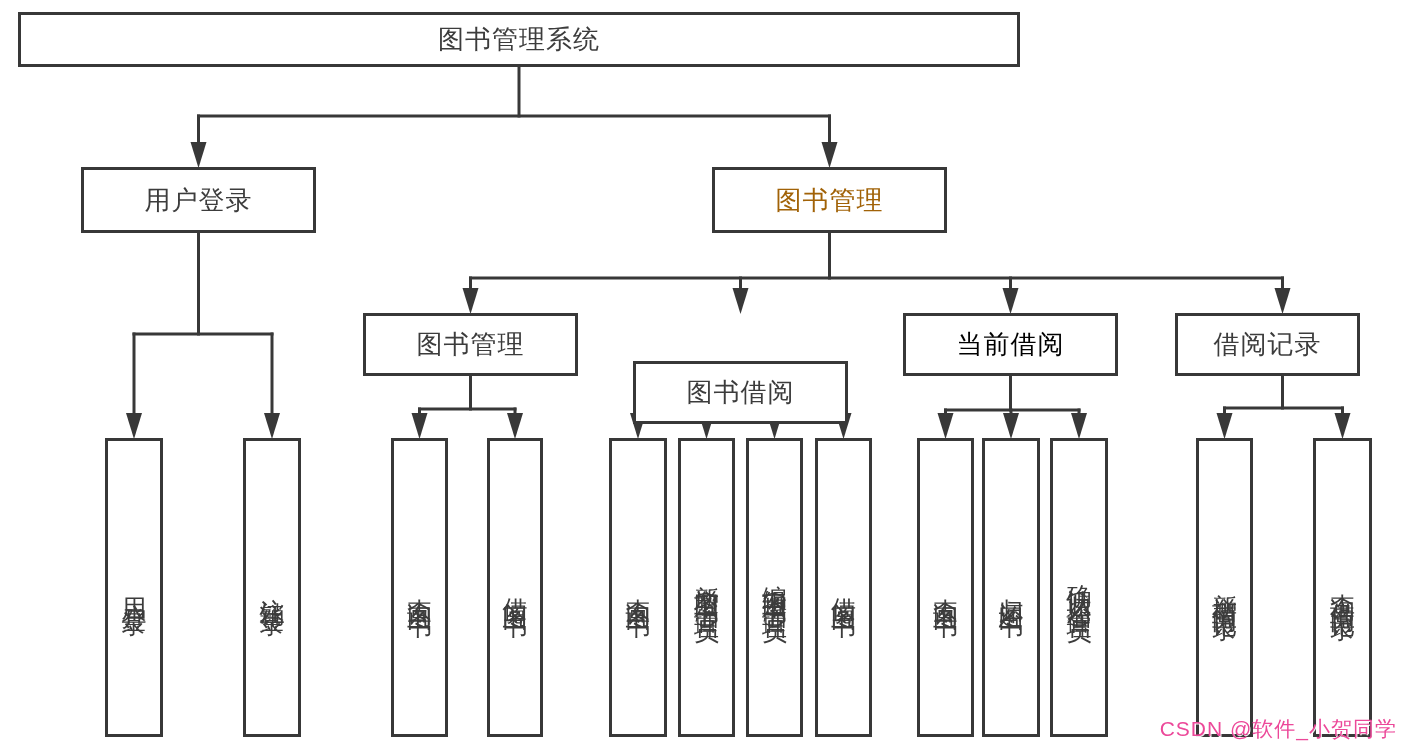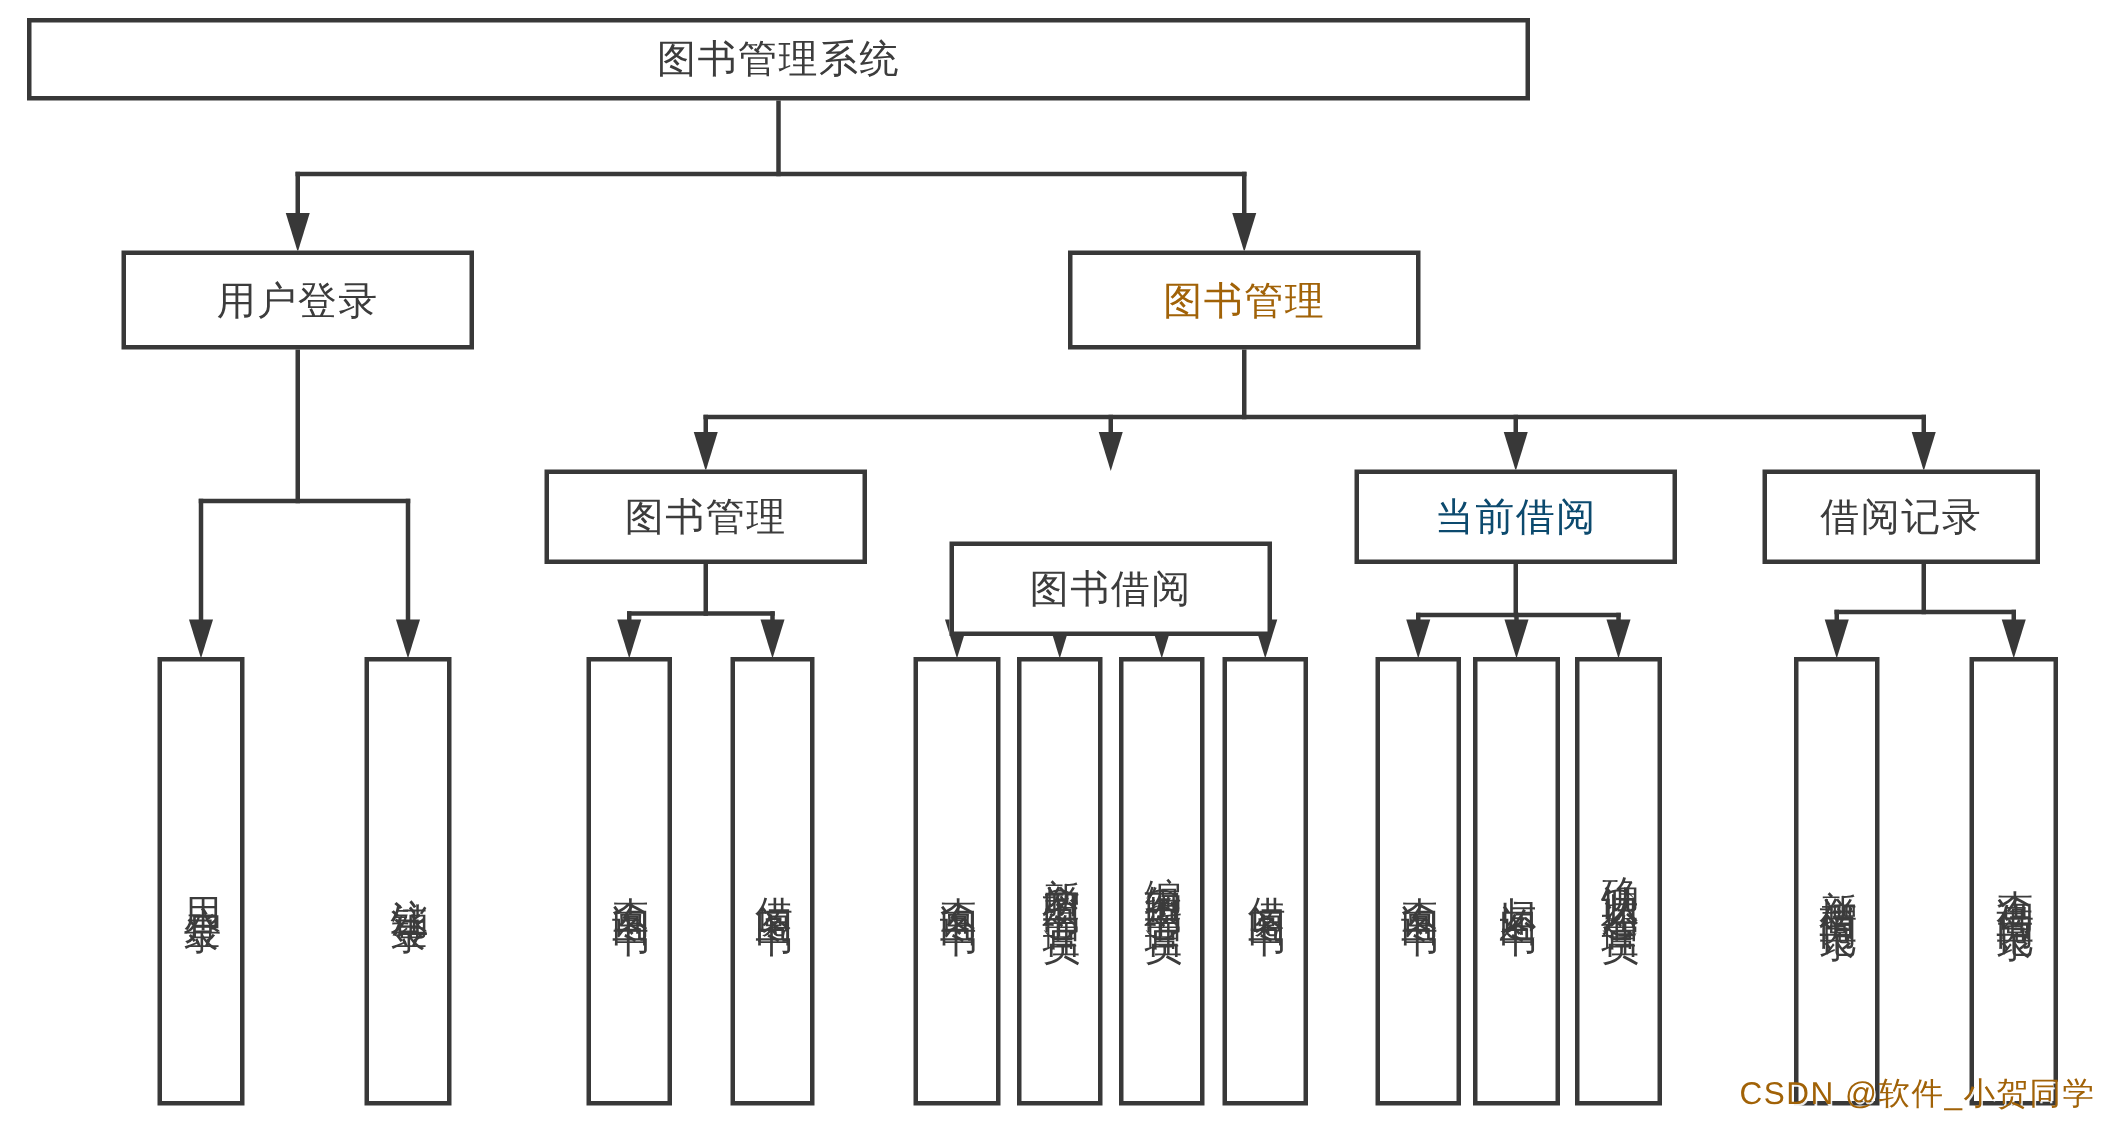--- a/index.html
+++ b/index.html
@@ -33,21 +33,21 @@
     text-orientation:mixed;
     font-size:25px;
     letter-spacing:5px;
     line-height:1;
     white-space:nowrap;
   }
   .watermark{
     position:absolute;
     right:8px;bottom:4px;
     font-size:21px;
-    color:#a16207;
+    color:#ec4899;
     letter-spacing:1px;
     text-shadow:1px 1px 0 rgba(255,255,255,0.9);
     z-index:6;
     white-space:nowrap;
   }
 </style>
 </head>
 <body>
 
 <div class="canvas">
@@ -115,21 +115,21 @@
       <div class="node h" style="left: 712px; top: 167px; width: 235px; height: 66px; border-color: rgb(56, 56, 56);">
         <span class="label" style="color: #a16207;">图书管理</span>
       </div>
       <div class="node h" style="left: 363px; top: 313px; width: 215px; height: 63px; border-color: rgb(56, 56, 56);">
         <span class="label" style="color: rgb(60, 60, 60);">图书管理</span>
       </div>
       <div class="node h" style="left: 633px; top: 313px; width: 215px; height: 63px; border-color: rgb(56, 56, 56); margin-top: 48px;">
         <span class="label" style="color: rgb(60, 60, 60);">图书借阅</span>
       </div>
       <div class="node h" style="left: 903px; top: 313px; width: 215px; height: 63px; border-color: rgb(56, 56, 56);">
-        <span class="label" style="color: #0c4a6e;">当前借阅</span>
+        <span class="label" style="color: #000000;">当前借阅</span>
       </div>
       <div class="node h" style="left: 1175px; top: 313px; width: 185px; height: 63px; border-color: rgb(56, 56, 56);">
         <span class="label" style="color: rgb(60, 60, 60);">借阅记录</span>
       </div>
       <div class="node v" style="left: 105px; top: 438px; width: 58px; height: 299px; border-color: rgb(56, 56, 56);">
         <span class="label" style="color: rgb(60, 60, 60);">用户登录</span>
       </div>
       <div class="node v" style="left: 243px; top: 438px; width: 58px; height: 299px; border-color: rgb(56, 56, 56);">
         <span class="label" style="color: rgb(60, 60, 60);">注销登录</span>
       </div>

